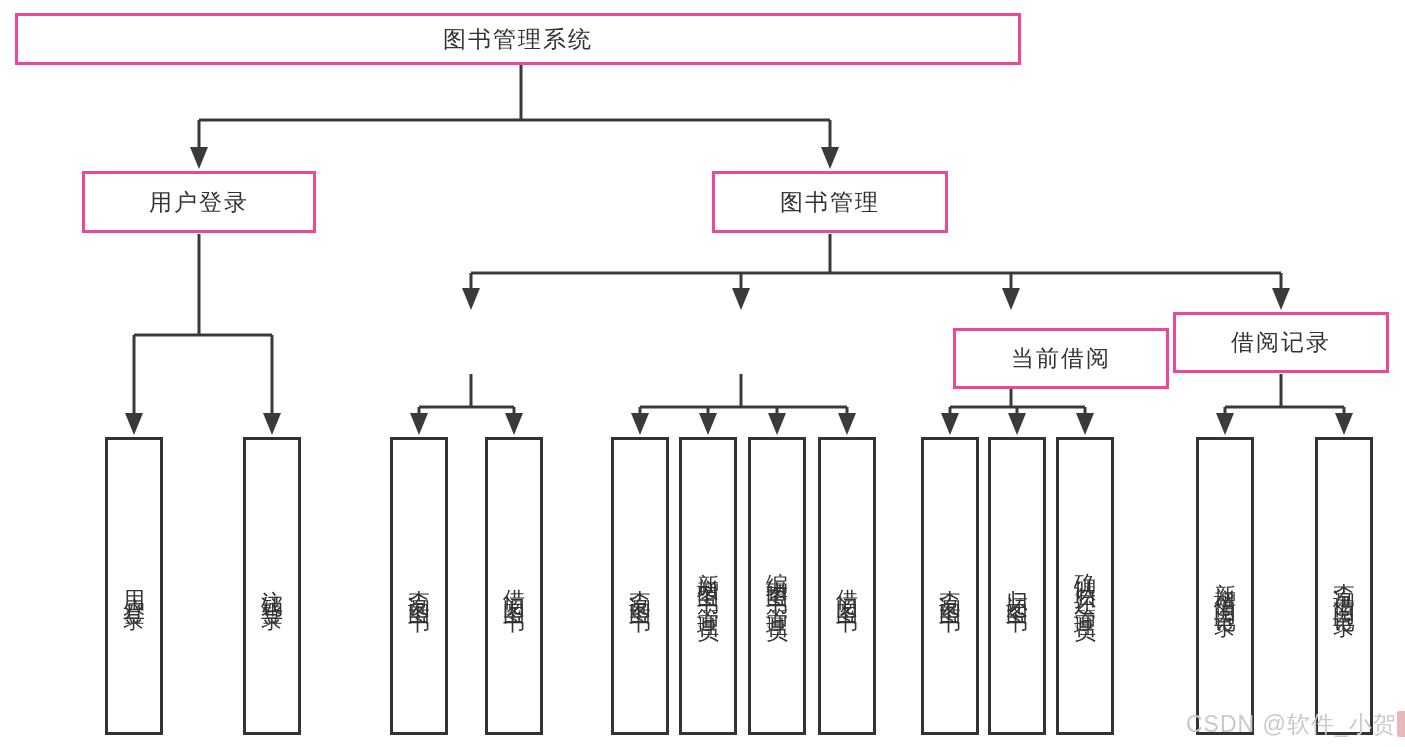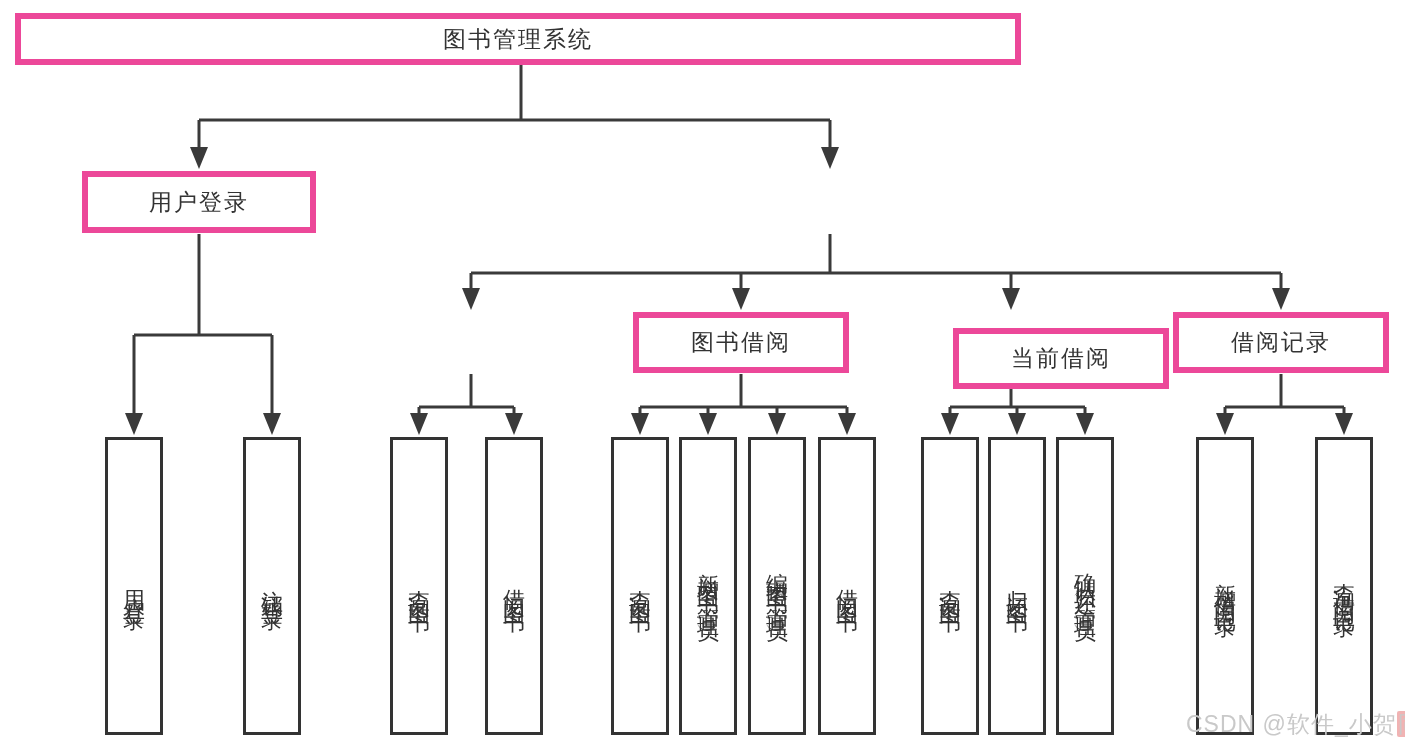--- a/index.html
+++ b/index.html
@@ -20,21 +20,21 @@
     position: absolute;
     left: 0;
     top: 0;
     width: 1405px;
     height: 747px;
     pointer-events: none;
   }
   .node {
     position: absolute;
     box-sizing: border-box;
-    border: 6px solid #ec4899;
+    border: 3px solid #ec4899;
     background: #ffffff;
     display: flex;
     align-items: center;
     justify-content: center;
     font-size: 22px;
     letter-spacing: 2px;
     white-space: nowrap;
   }
   .node-root  { left: 15px;  top: 13px;  width: 1006px; height: 52px; font-size: 23px; }
   .node-l1a   { left: 82px;  top: 171px; width: 234px;  height: 62px; font-size: 23px; }
@@ -157,24 +157,24 @@
     </g>
   </svg>
 
   <div class="node node-root">
     <span>图书管理系统</span>
   </div>
 
   <div class="node node-l1a">
     <span>用户登录</span>
   </div>
-
-  <div class="node node-l2 node-l2b">
-    <span>图书借阅</span>
-  </div>
+  <div class="node node-l1b">
+    <span>图书管理</span>
+  </div>
+
   <div class="node node-l2 node-l2c">
     <span>当前借阅</span>
   </div>
   <div class="node node-l2 node-l2d">
     <span>借阅记录</span>
   </div>
 
   <div class="leaf leaf-1">
     <span class="vtext">用户登录</span>
   </div>

